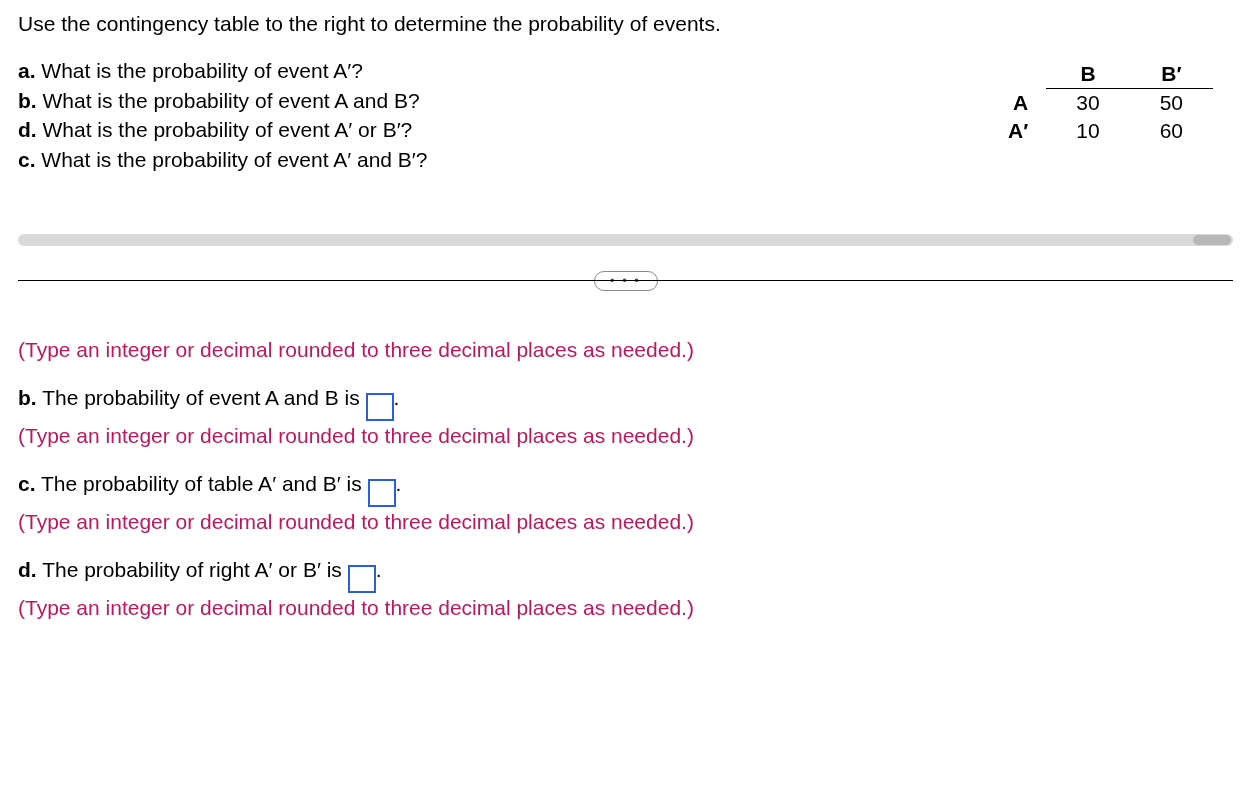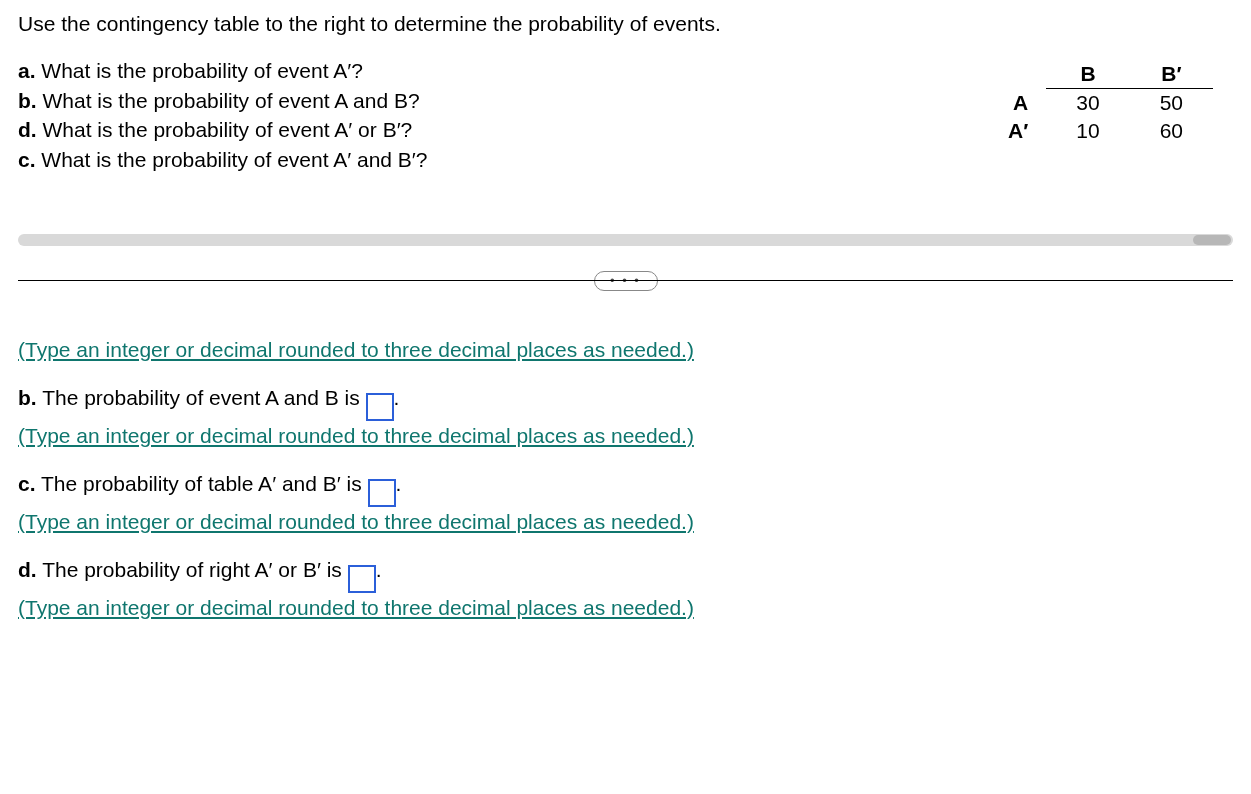--- a/index.html
+++ b/index.html
@@ -96,23 +96,22 @@
   .answers {
     margin-top: 44px;
   }
   .answer-block {
     margin-bottom: 18px;
   }
   .answer-line {
     line-height: 1.45;
   }
   .hint {
-    color: #0f766e;
+    color: #be185d;
     line-height: 1.45;
-    text-decoration: underline;
   }
   .input-box {
     display: inline-block;
     width: 28px;
     height: 28px;
     border: 2px solid #2b5fd9;
     vertical-align: -7px;
     background: #fff;
     box-sizing: border-box;
     text-align: center;

